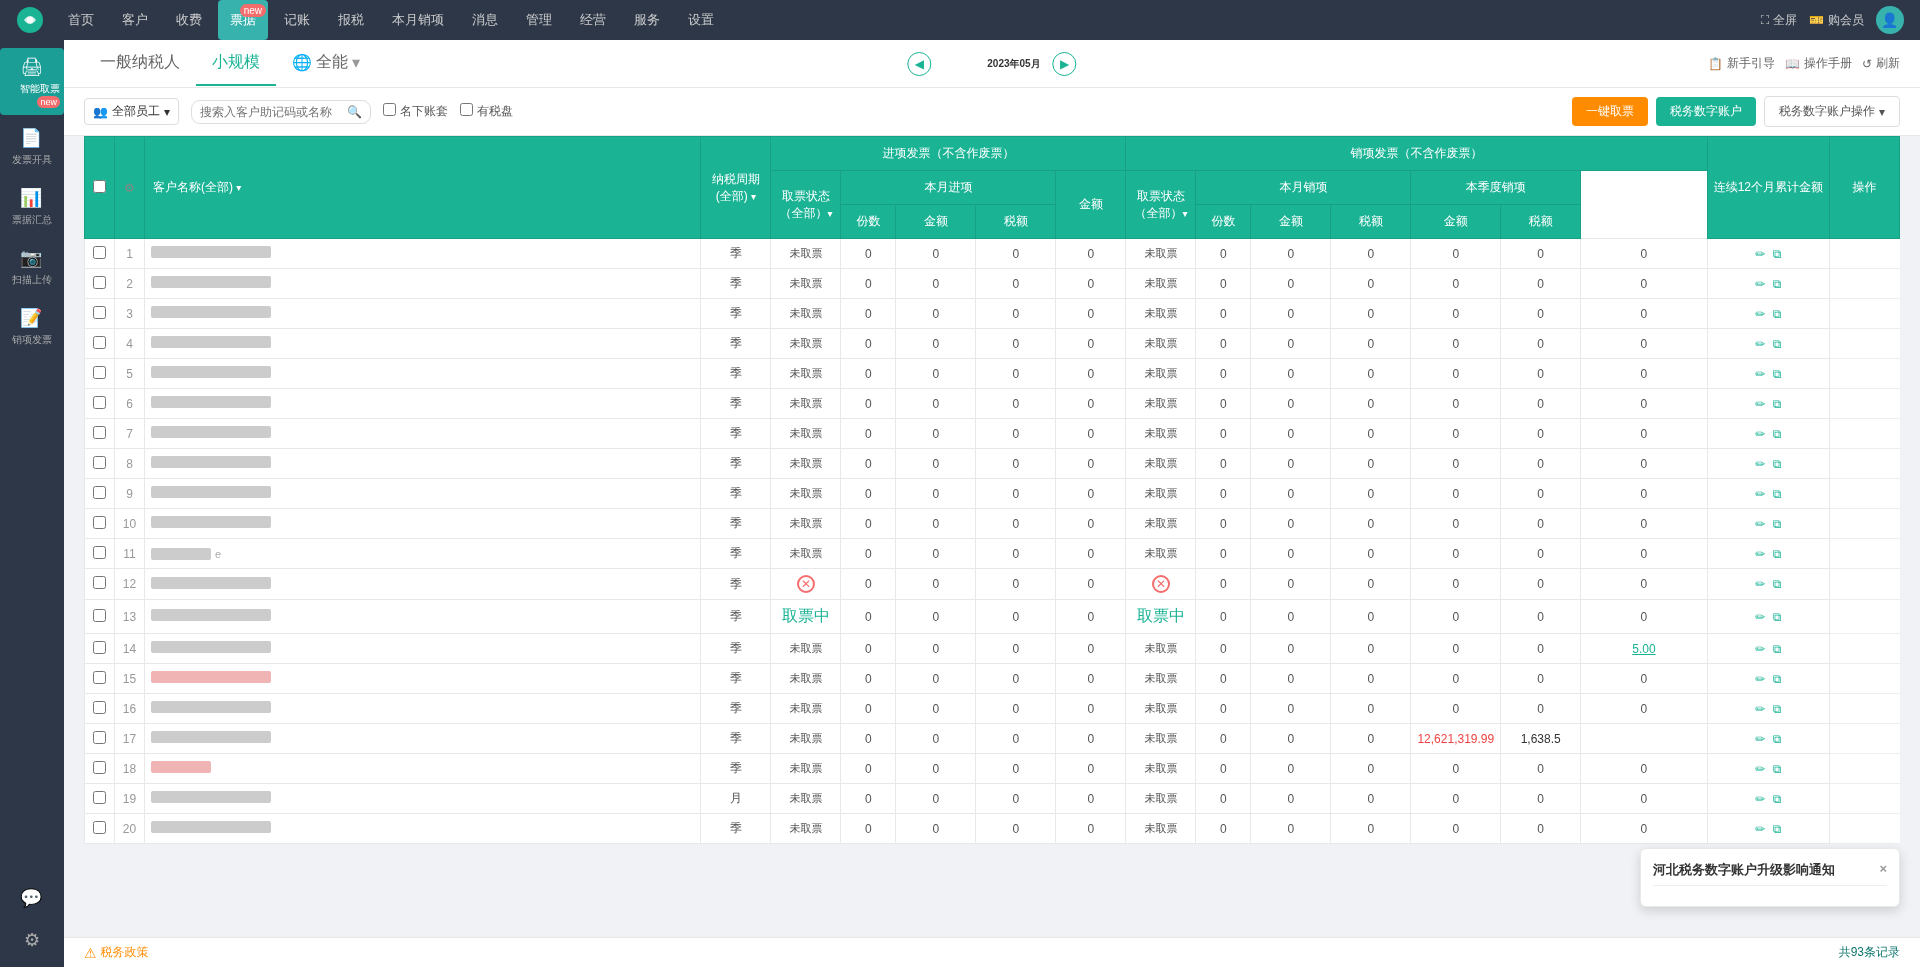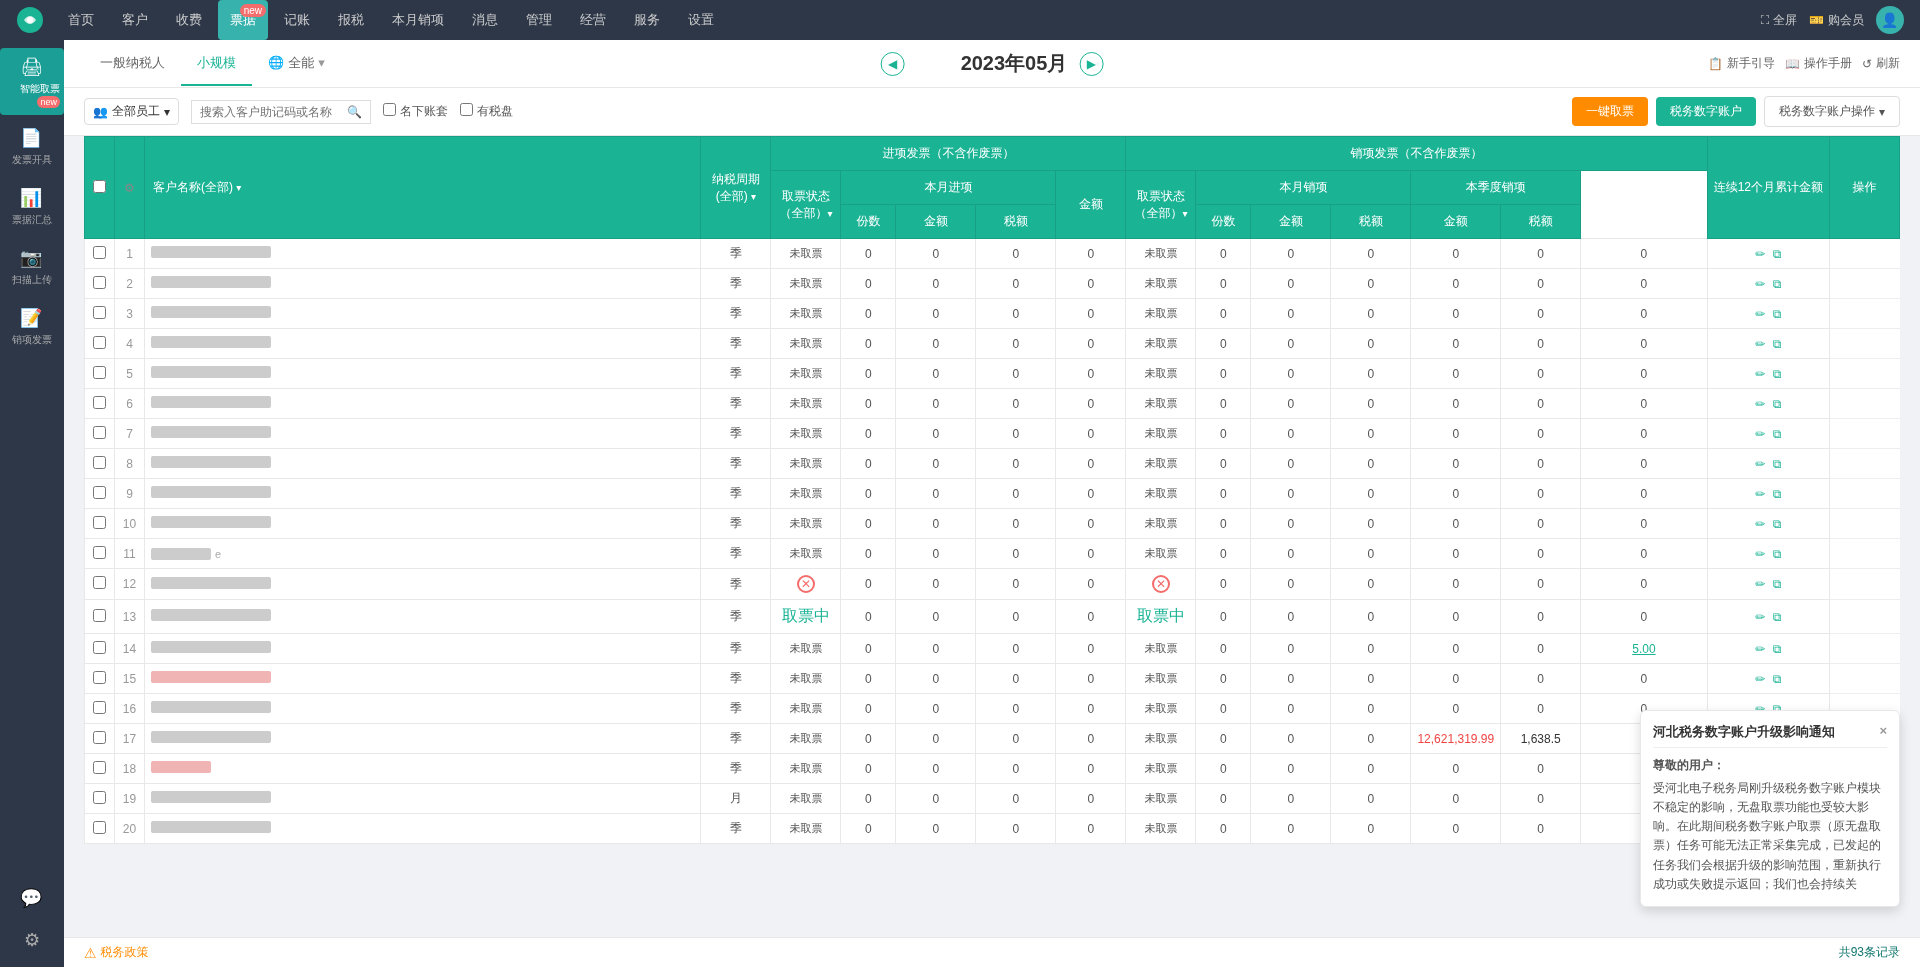--- a/index.html
+++ b/index.html
@@ -19,32 +19,32 @@
     
     .layout { display: flex; height: calc(967px - 40px); }
     .sidebar { width: 64px; background: #2d3748; display: flex; flex-direction: column; align-items: center; padding: 8px 0; gap: 4px; }
     .sidebar-item { display: flex; flex-direction: column; align-items: center; padding: 8px 4px; cursor: pointer; color: #aaa; font-size: 11px; gap: 4px; width: 100%; border-radius: 4px; }
     .sidebar-item.active { background: #1a9e96; color: #fff; }
     .sidebar-item .icon { font-size: 18px; }
     .sidebar-badge { background: #f56c6c; color: #fff; font-size: 9px; padding: 1px 3px; border-radius: 6px; }
 
     
     .main { flex: 1; display: flex; flex-direction: column; overflow: hidden; background: #f0f2f5; }
-    .tab-item { padding: 0 16px; height: 44px; display: flex; align-items: center; cursor: pointer; color: #666; font-size: 13px; border-bottom: 2px solid transparent; text-align: center; }
+    .tab-item { padding: 0 16px; height: 44px; display: flex; align-items: center; cursor: pointer; color: #666; font-size: 16px; border-bottom: 2px solid transparent; text-align: center; }
     .tab-item.active { color: #1ab394; border-bottom: 2px solid #1ab394; }
     .btn { padding: 6px 14px; border-radius: 4px; cursor: pointer; border: 1px solid #ddd; font-size: 12px; display: flex; align-items: center; gap: 4px; }
     .btn-primary { background: #ff8c00; color: #fff; border: none; }
     .btn-teal { background: #1ab394; color: #fff; border: none; }
     .btn-outline { background: #fff; color: #555; border: 1px solid #ddd; }
     .select-box { border: 1px solid #ddd; border-radius: 4px; padding: 4px 8px; font-size: 12px; display: flex; align-items: center; gap: 4px; cursor: pointer; background: #fff; }
-    .search-box { border: 1px solid #ddd; border-radius: 0; padding: 4px 8px; font-size: 12px; display: flex; align-items: center; gap: 4px; width: 180px; }
+    .search-box { border: 1px solid #ddd; border-radius: 9px; padding: 4px 8px; font-size: 12px; display: flex; align-items: center; gap: 4px; width: 180px; }
     .search-box input { border: none; outline: none; font-size: 12px; width: 100%; }
     .checkbox-label { display: flex; align-items: flex-start; gap: 4px; font-size: 12px; color: #555; cursor: pointer; }
     .date-nav-btn { width: 24px; height: 24px; border-radius: 50%; border: 1px solid #1ab394; color: #1ab394; display: flex; align-items: center; justify-content: center; cursor: pointer; }
-    .date-text { font-size: 20px; font-weight: bold; color: #333; margin-left: 44px; }
+    .date-text { font-size: 10px; font-weight: bold; color: #333; margin-left: 44px; }
 
     
     .sub-toolbar { background: #fff; padding: 8px 20px; display: flex; align-items: center; gap: 12px; border-bottom: 1px solid #e8e8e8; }
 
     
     .table-wrap { flex: 1; overflow: auto; padding: 0 20px 20px 20px; }
     table { width: 100%; border-collapse: collapse; background: #fff; font-size: 12px; }
     thead tr th { background: #1ab394; color: #fff; padding: 8px 6px; text-align: center; border: 1px solid #17a085; font-weight: normal; white-space: nowrap; }
     tbody tr { border-bottom: 1px solid #eee; }
     tbody tr td { padding: 6px 6px; text-align: center; border: 1px solid #e8e8e8; white-space: nowrap; color: #555; }
@@ -717,17 +717,13 @@
       <span style="margin-left:auto; color:#0f766e;">共93条记录</span>
     </div>
   </div>
 </div>
 
 <div class="notification-popup">
   <div class="notif-header">
     <span>河北税务数字账户升级影响通知</span>
     <span class="notif-close">×</span>
   </div>
-  <div class="notif-body">
-    <p style="font-weight:bold; margin-bottom:4px;">尊敬的用户：</p>
-    <p>受河北电子税务局刚升级税务数字账户模块不稳定的影响，无盘取票功能也受较大影响。在此期间税务数字账户取票（原无盘取票）任务可能无法正常采集完成，已发起的任务我们会根据升级的影响范围，重新执行成功或失败提示返回；我们也会持续关</p>
-  </div>
 </div>
 
 </body></html>

